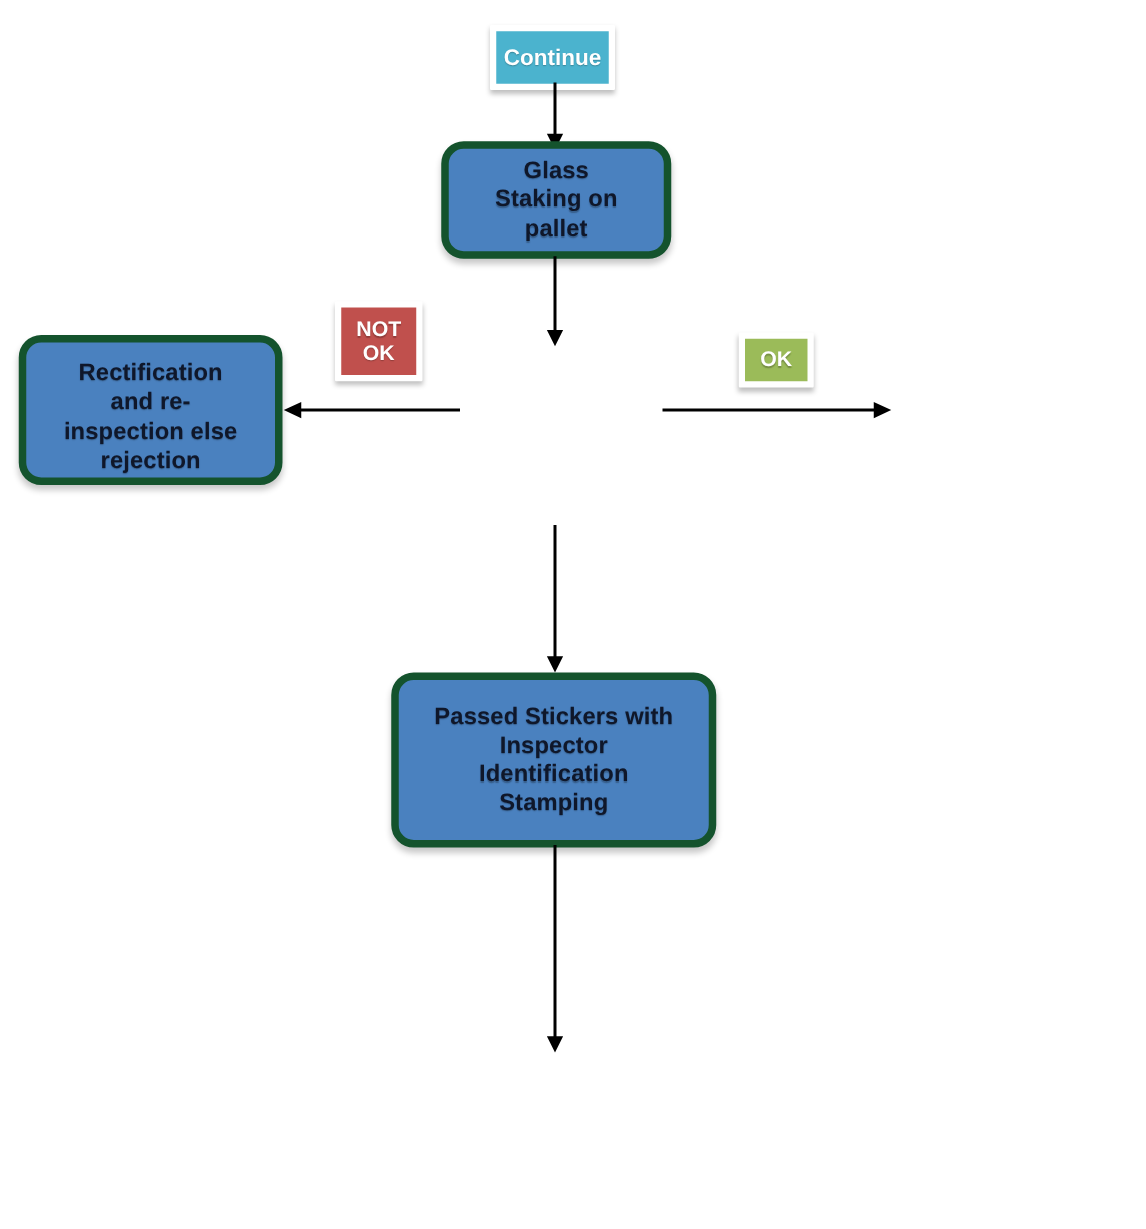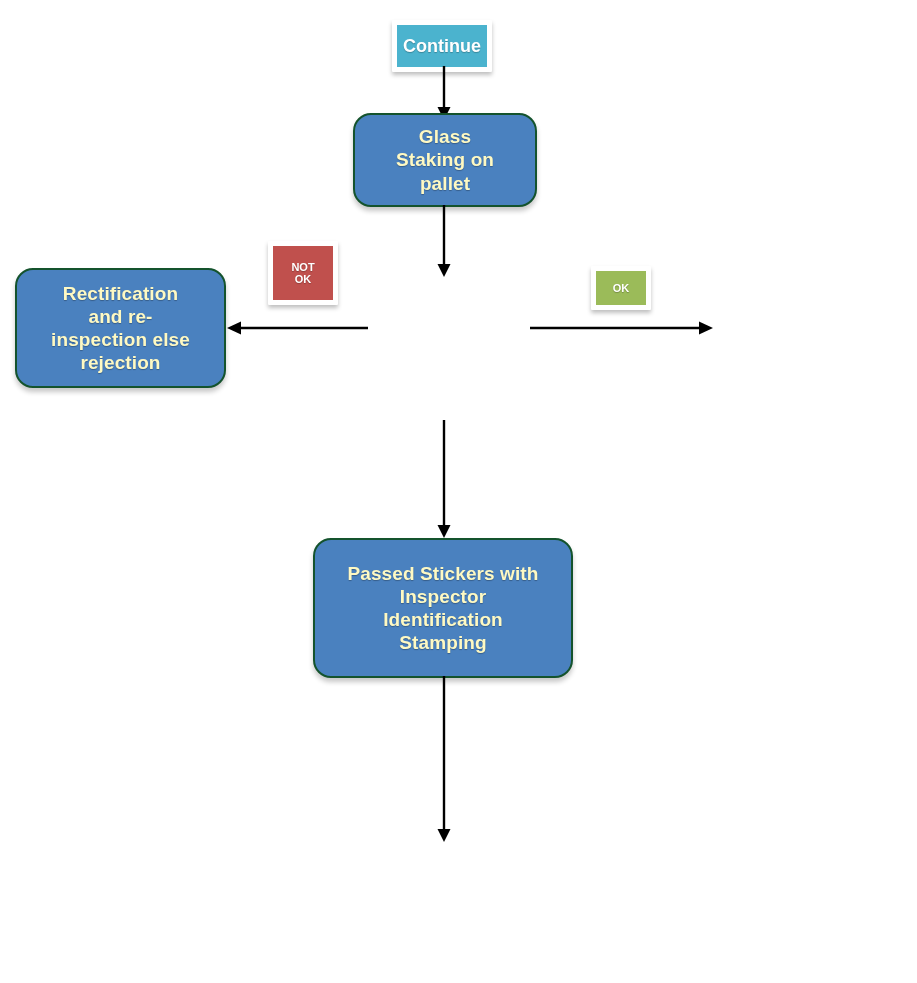--- a/index.html
+++ b/index.html
@@ -16,28 +16,28 @@
     height: 983px;
     background: #ffffff;
     overflow: hidden;
   }
 
   
   .node {
     position: absolute;
     box-sizing: border-box;
     background: #4a81bf;
-    border: 2px solid #14532d;
+    border: 6px solid #14532d;
     border-radius: 18px;
     box-shadow: 0 4px 5px rgba(0,0,0,0.22);
     display: flex;
     align-items: center;
     justify-content: center;
     text-align: center;
-    color: #fef9c3;
+    color: #0f172a;
     font-weight: bold;
     font-size: 19px;
     line-height: 1.22;
     letter-spacing: 0.1px;
     padding: 2px 8px;
     text-shadow: 0 1px 1px rgba(0,0,0,0.28);
   }
   .node .node-label {
     display: block;
     width: 100%;
@@ -49,21 +49,21 @@
     position: absolute;
     box-sizing: border-box;
     border: 5px solid #ffffff;
     border-radius: 1px;
     display: flex;
     align-items: center;
     justify-content: center;
     text-align: center;
     color: #ffffff;
     font-weight: bold;
-    font-size: 11px;
+    font-size: 17px;
     line-height: 1.12;
     box-shadow: 0 3px 4px rgba(0,0,0,0.25);
     text-shadow: 0 1px 1px rgba(0,0,0,0.25);
     white-space: pre-line;
   }
   .badge.start {
     background: #4bb3ce;
     font-size: 18px;
   }
   .badge.notok {
@@ -127,21 +127,21 @@
 
   <div class="badge notok" style="left:268px; top:241px; width:70px; height:64px;">
     <span class="badge-label">NOT
 OK</span>
   </div>
 
   <div class="badge ok" style="left:591px; top:266px; width:60px; height:44px;">
     <span class="badge-label">OK</span>
   </div>
 
-  <div class="node" style="left:15px; top:268px; width:211px; height:120px;">
+  <div class="node" style="left:15px; top:268px; width:211px; height:120px;align-items:flex-end;">
     <span class="node-label">Rectification
 and re-
 inspection else
 rejection</span>
   </div>
 
 
 
   <div class="conn" style="left:435px; top:420px; width:18px; height:122px;">
     <svg width="18" height="122" viewBox="0 0 18 122">

